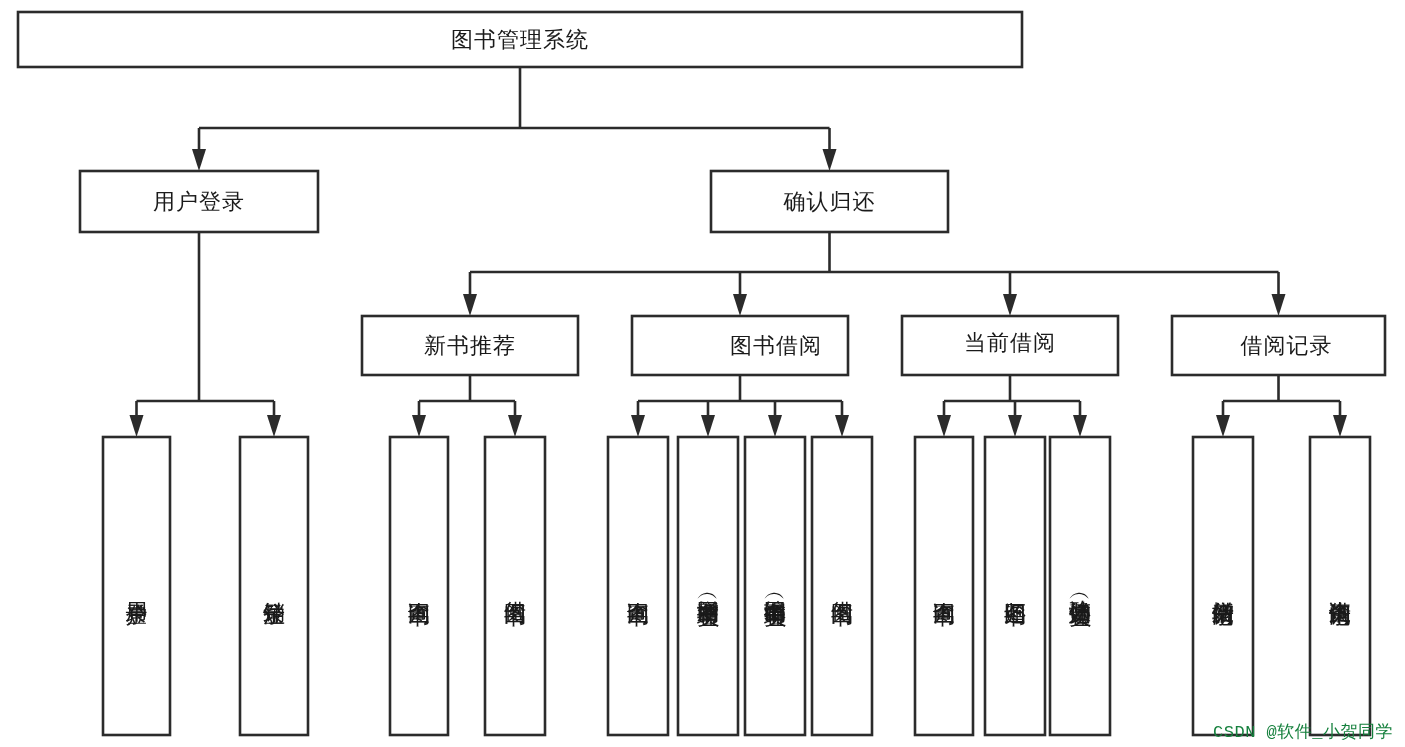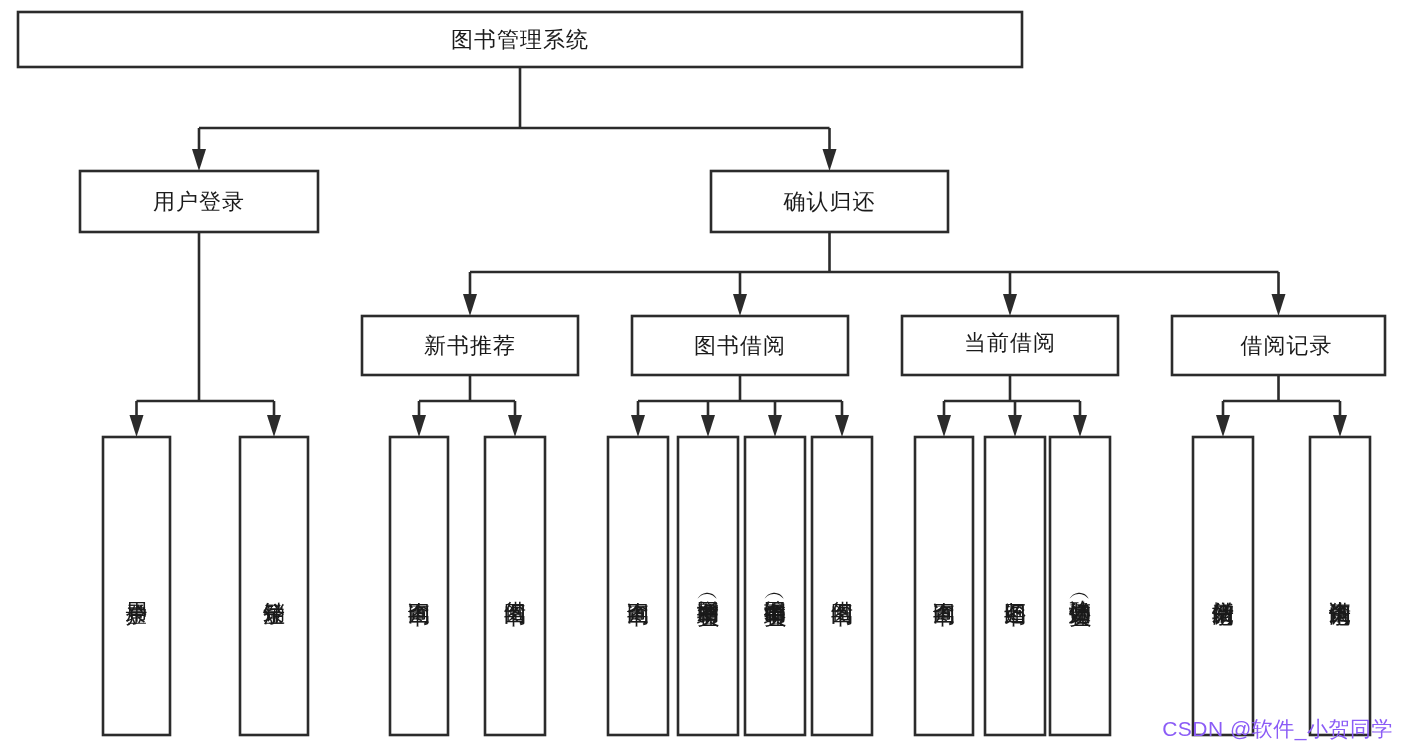--- a/index.html
+++ b/index.html
@@ -38,23 +38,23 @@
     stroke-linecap: butt;
   }
   .arrowhead {
     fill: #2b2b2b;
     stroke: none;
   }
   .watermark {
     position: absolute;
     right: 12px;
     bottom: 4px;
-    font-family: Liberation Sans, sans-serif;
-    font-size: 21px;
-    color: #8b5cf6;
+    font-family: Liberation Mono, monospace;
+    font-size: 17px;
+    color: #15803d;
     letter-spacing: 0.5px;
     white-space: nowrap;
     user-select: none;
   }
   .vtext-wrap {
     position: absolute;
     display: flex;
     align-items: center;
     justify-content: center;
     pointer-events: none;
@@ -174,21 +174,21 @@
       </div>
       <div class="htext-wrap" style="left: 80px; top: 171px; width: 238px; height: 61px;">
         <span class="htext">用户登录</span>
       </div>
       <div class="htext-wrap" style="left: 711px; top: 171px; width: 237px; height: 61px;">
         <span class="htext">确认归还</span>
       </div>
       <div class="htext-wrap" style="left: 362px; top: 316px; width: 216px; height: 59px; border-radius: 16px;">
         <span class="htext">新书推荐</span>
       </div>
-      <div class="htext-wrap" style="left: 632px; top: 316px; width: 216px; height: 59px;">
+      <div class="htext-wrap" style="left: 632px; top: 316px; width: 216px; height: 59px; padding-left: 36px;">
         <span class="htext">图书借阅</span>
       </div>
       <div class="htext-wrap" style="left: 902px; top: 316px; width: 216px; height: 54px;">
         <span class="htext">当前借阅</span>
       </div>
       <div class="htext-wrap" style="left: 1172px; top: 316px; width: 229px; height: 59px;">
         <span class="htext">借阅记录</span>
       </div>
       <div class="vtext-wrap" style="left: 103px; top: 437px; width: 67px; height: 298px;">
         <span class="vtext">用户登录</span>

